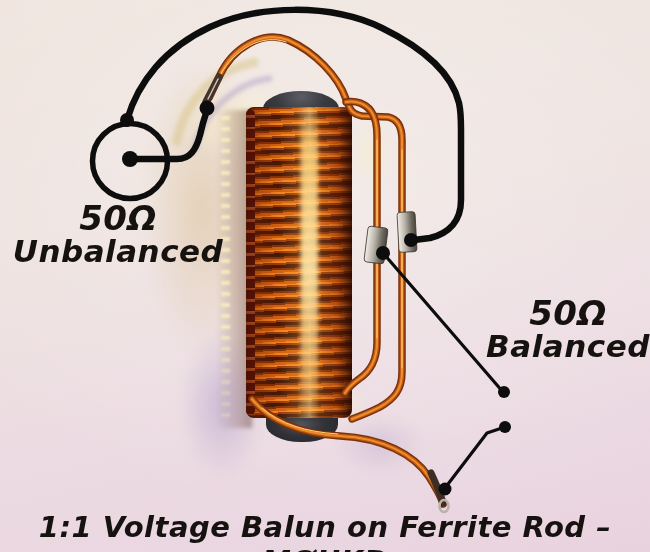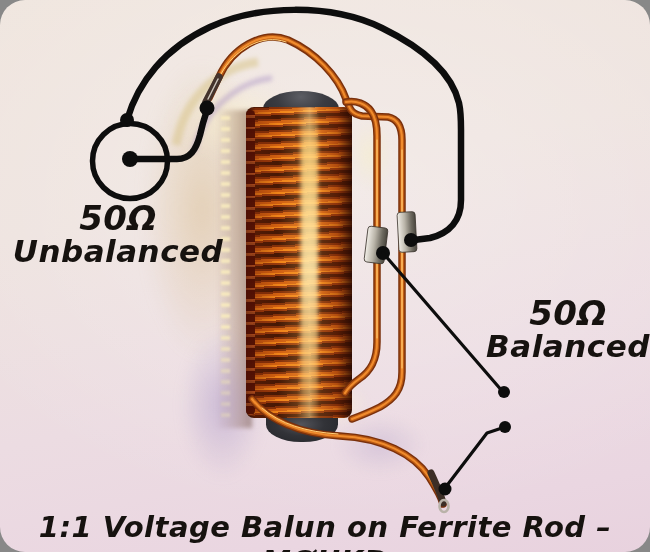--- a/index.html
+++ b/index.html
@@ -1,19 +1,18 @@
 <!DOCTYPE html>
 <html><head>
 <meta charset="utf-8">
 <style>
   html,body{margin:0;padding:0;background:#888;}
   .stage{
     position:relative;width:650px;height:552px;overflow:hidden;
     font-family:"DejaVu Sans",sans-serif;
-    border-radius:25px;
   }
   .abs{position:absolute;}
   
   .paper{
     inset:0;
     background:
       radial-gradient(130% 115% at 52% 45%, rgba(0,0,0,0) 68%, rgba(125,75,85,.16) 100%),
       radial-gradient(120% 100% at 55% 35%, rgba(255,255,255,.28), rgba(255,255,255,0) 60%),
       linear-gradient(168deg,#f0e6df 0%,#eee3df 35%,#ecdce2 65%,#ead6e1 88%,#e8d2de 100%);
   }

